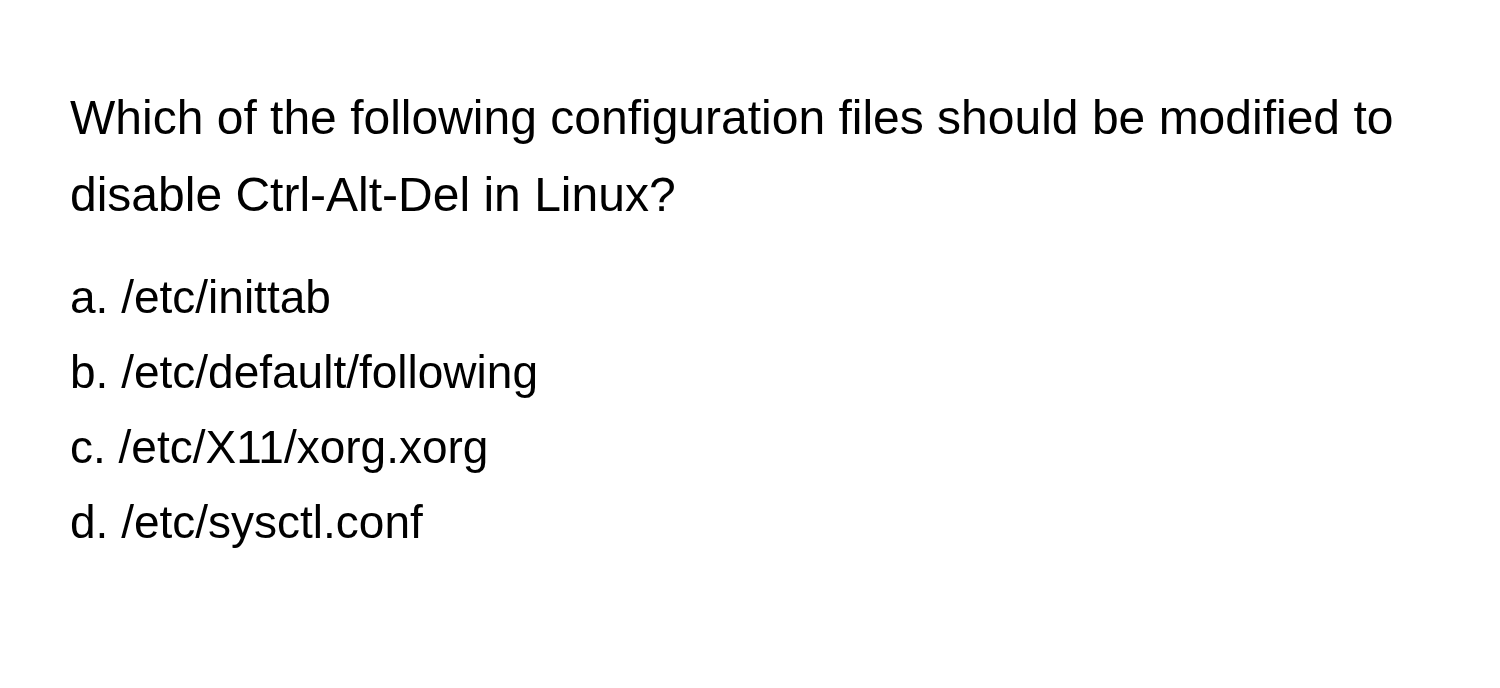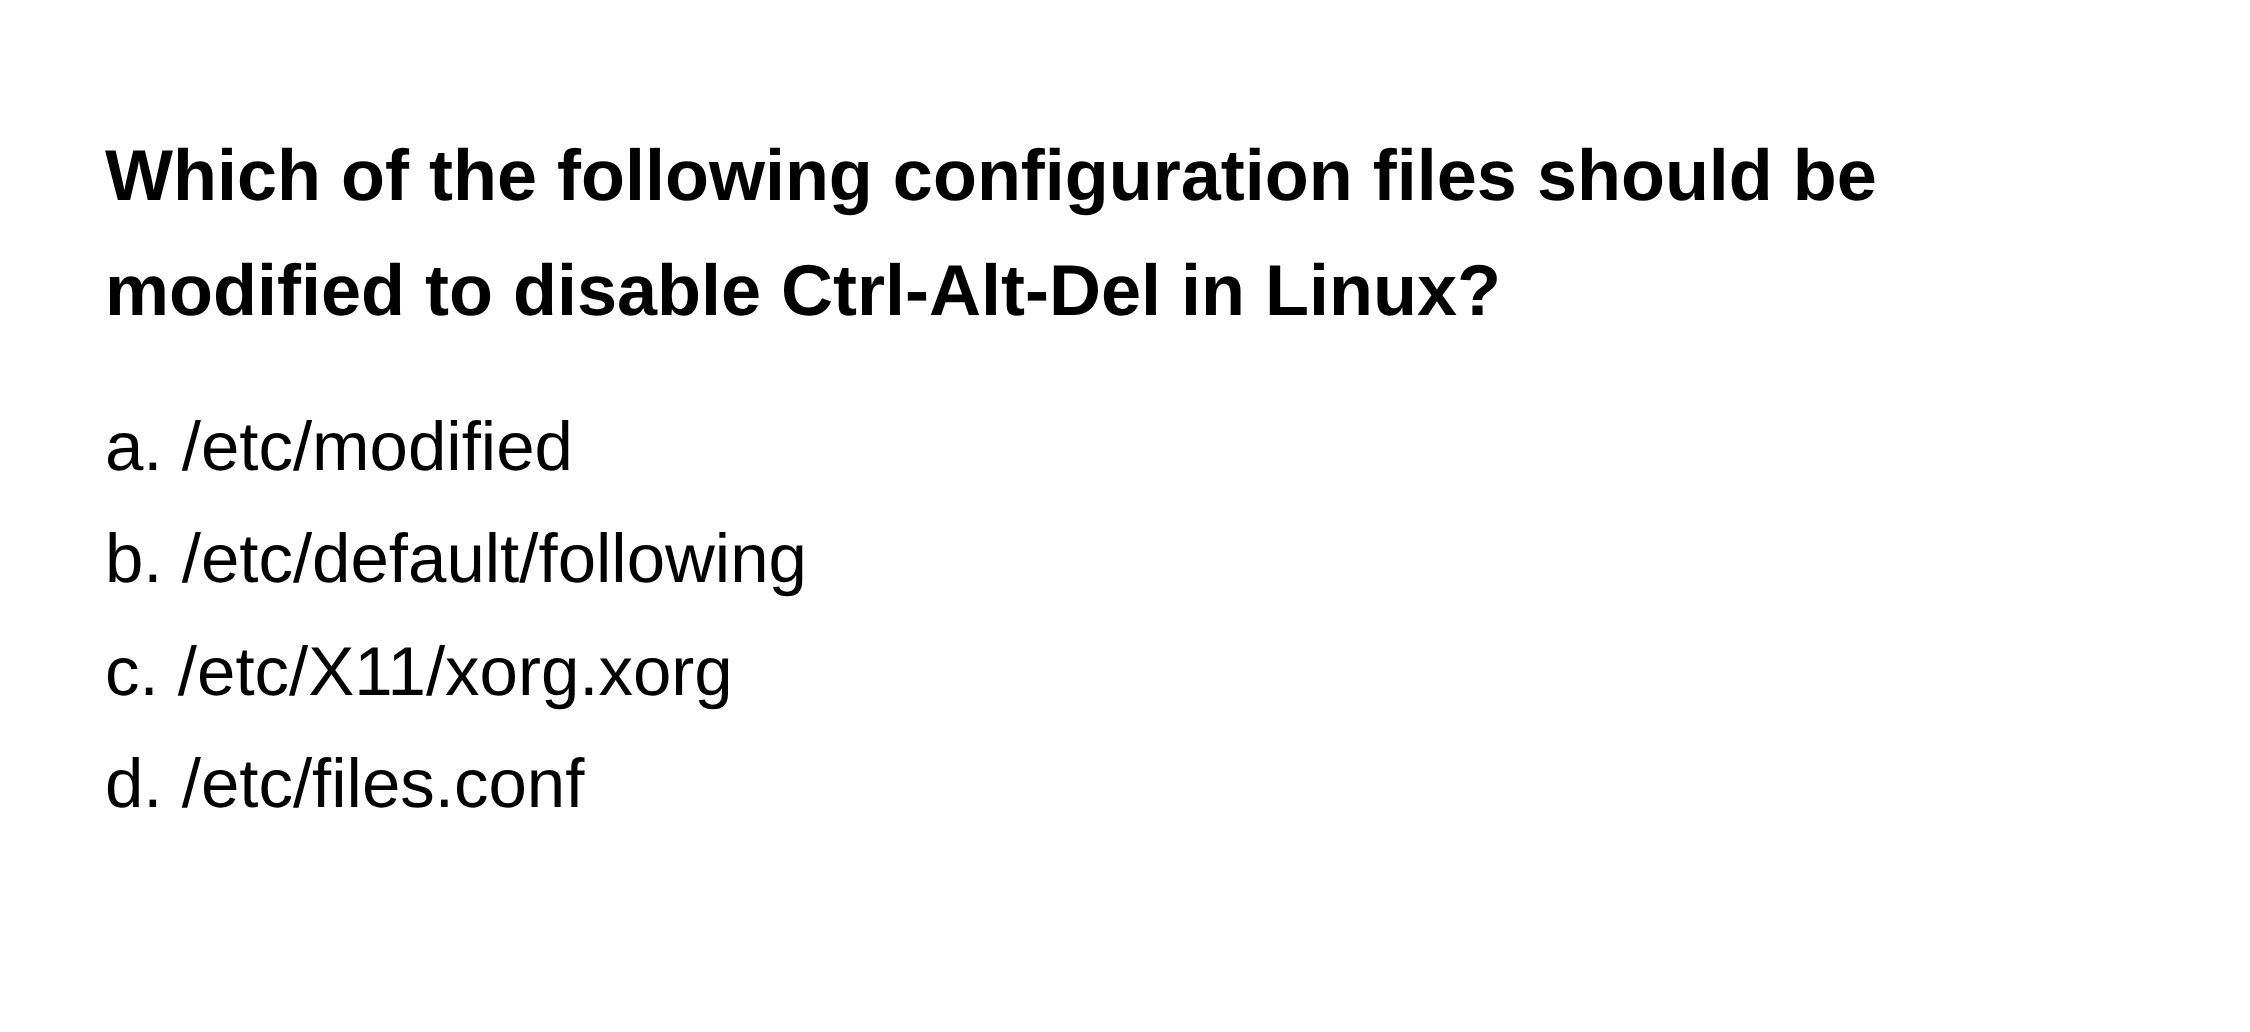--- a/index.html
+++ b/index.html
@@ -12,21 +12,21 @@
       height: 688px;
       background: #ffffff;
       font-family: -apple-system, BlinkMacSystemFont, "Segoe UI", Helvetica, Arial, sans-serif;
       color: #000000;
       padding: 80px 70px 0 70px;
     }
     .question {
       font-size: 48px;
       line-height: 1.6;
       margin-bottom: 28px;
-      font-weight: 700;
+      font-weight: 400;
     }
     .option {
       font-size: 46px;
       line-height: 1.55;
       font-weight: 400;
       margin-bottom: 4px;
     }
     .option-letter {
       display: inline;
     }
@@ -34,29 +34,29 @@
       display: inline;
     }
   </style>
 </head>
 <body>
 
 <div class="question">Which of the following configuration files should be modified to disable Ctrl-Alt-Del in Linux?</div>
 
 <div class="option">
   <span class="option-letter">a.</span>
-  <span class="option-text">/etc/modified</span>
+  <span class="option-text">/etc/inittab</span>
 </div>
 
 <div class="option">
   <span class="option-letter">b.</span>
   <span class="option-text">/etc/default/following</span>
 </div>
 
 <div class="option">
   <span class="option-letter">c.</span>
   <span class="option-text">/etc/X11/xorg.xorg</span>
 </div>
 
 <div class="option">
   <span class="option-letter">d.</span>
-  <span class="option-text">/etc/files.conf</span>
+  <span class="option-text">/etc/sysctl.conf</span>
 </div>
 
 </body></html>

